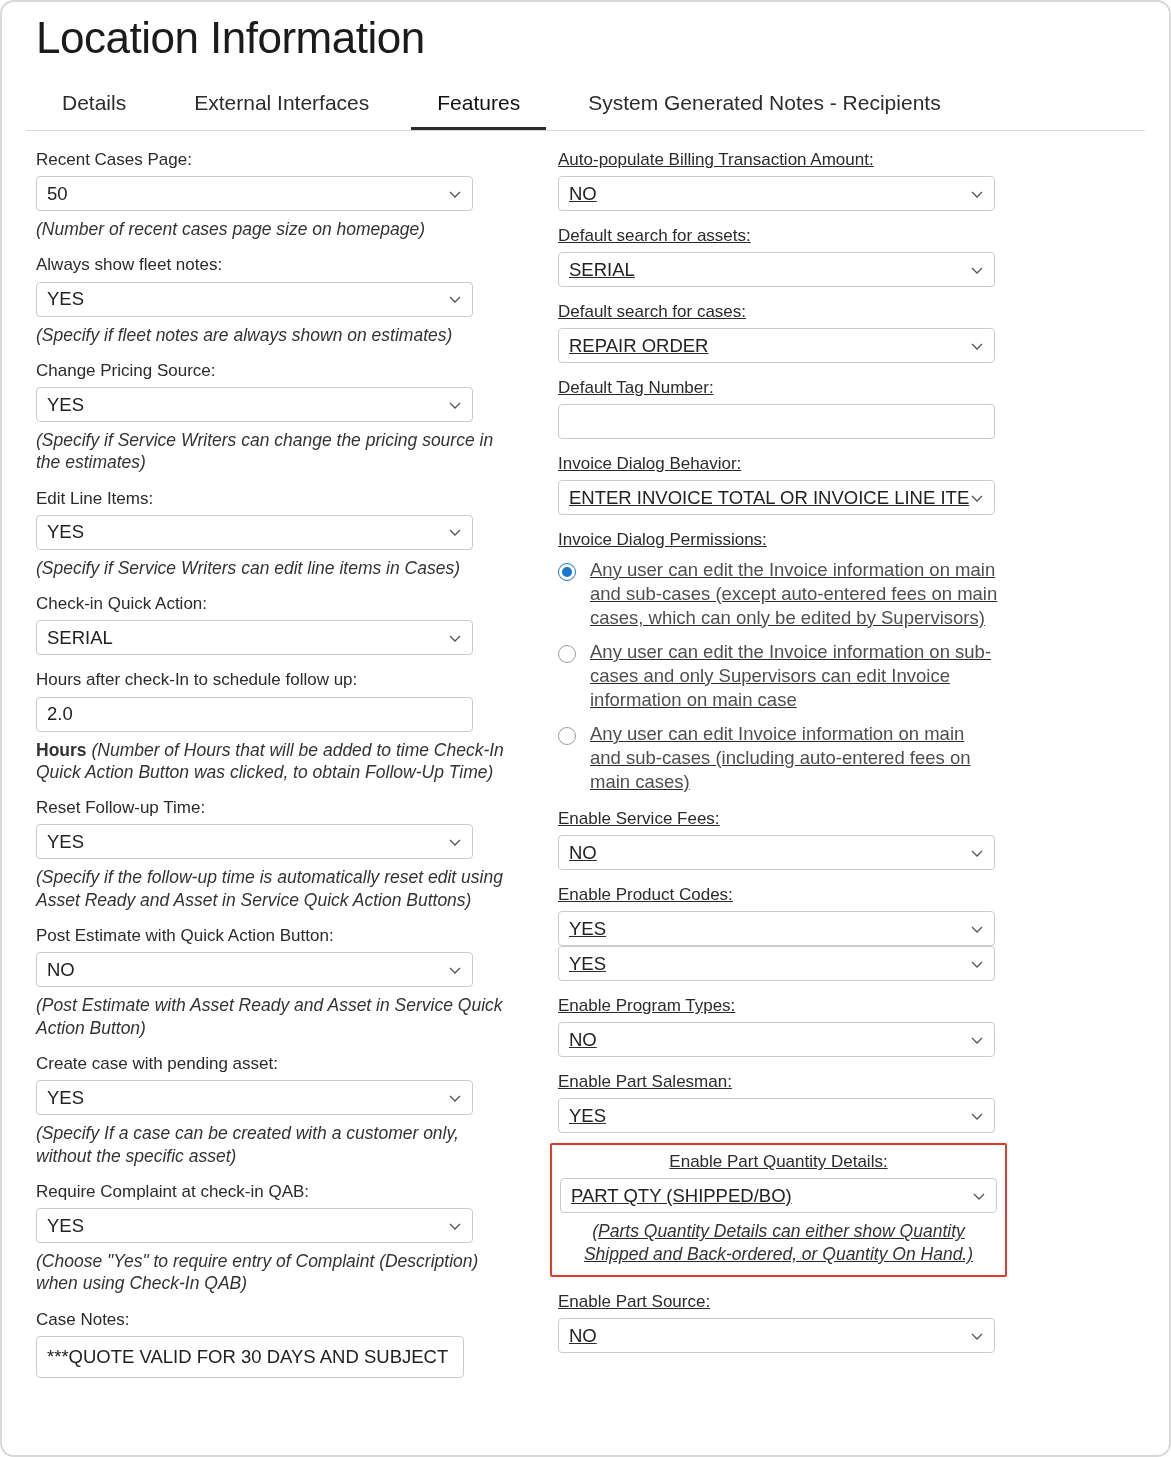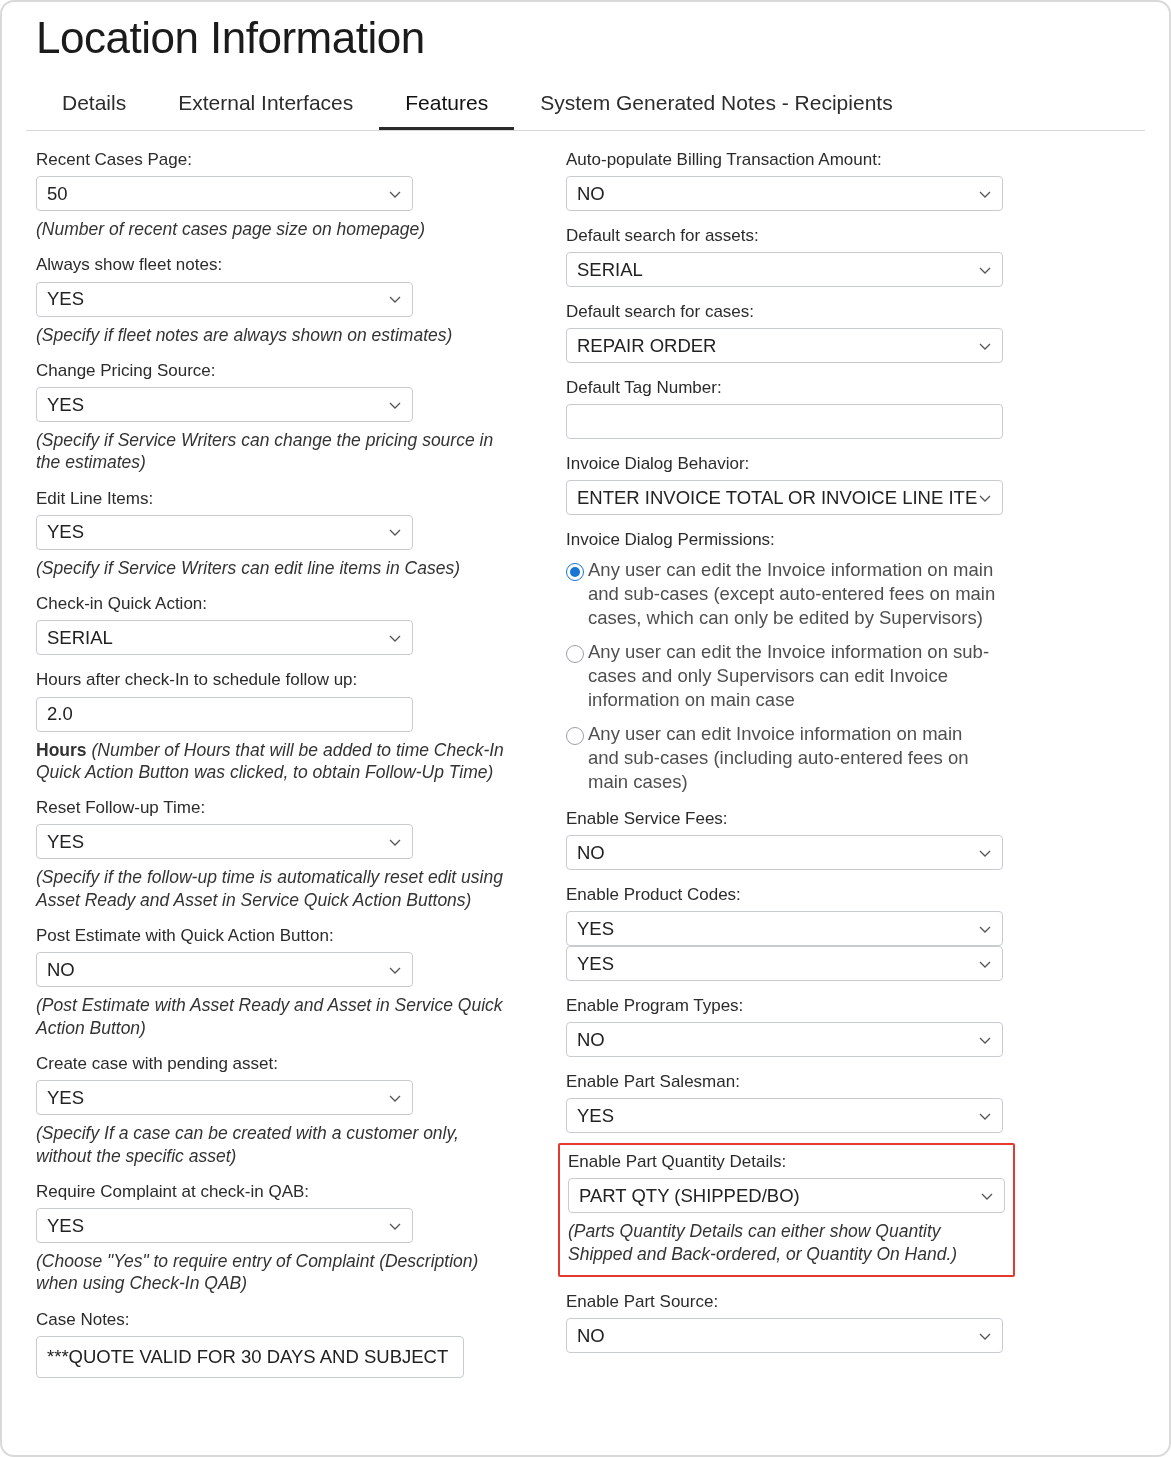--- a/index.html
+++ b/index.html
@@ -26,21 +26,21 @@
     font-weight: 400;
     letter-spacing: -0.5px;
     color: #1b1b1b;
     padding: 8px 0 0 34px;
     margin: 0;
     line-height: 1.25;
   }
   .tabs {
     display: flex;
     align-items: flex-end;
-    gap: 0px;
+    gap: 16px;
     border-bottom: 1px solid #d8d8d8;
     margin: 16px 24px 0 24px;
     padding-left: 10px;
   }
   .tab {
     font-size: 21px;
     color: #2c2c2c;
     padding: 10px 26px 12px 26px;
     cursor: pointer;
     border-bottom: 3px solid transparent;
@@ -52,42 +52,42 @@
   }
   .columns {
     display: flex;
     padding: 18px 0 0 0;
     gap: 26px;
   }
   .col {
     width: 468px;
   }
   .col-left { margin-left: 34px; }
-  .col-right { margin-left: 36px; }
+  .col-right { margin-left: 28px; text-decoration: underline; }
 
   .label {
     font-size: 17px;
     color: #2b2b2b;
     margin: 14px 0 5px 0;
     line-height: 1.3;
   }
   .col .label:first-child { margin-top: 0; }
 
   .hint {
     font-size: 17.5px;
     font-style: italic;
     color: #333;
     line-height: 1.28;
     margin: 7px 0 0 0;
   }
   .hint b { font-style: normal; font-weight: bold; }
 
   .select, .textfield {
     position: relative;
-    width: 377px;
+    width: 437px;
     height: 35px;
     border: 1px solid #c8ccd0;
     border-radius: 4px;
     background: #fff;
     font-size: 18.5px;
     color: #222;
     display: flex;
     align-items: center;
     padding: 0 34px 0 10px;
     white-space: nowrap;
@@ -115,21 +115,21 @@
     color: #222;
     padding: 8px 10px 0 10px;
     line-height: 1.25;
     overflow: hidden;
   }
 
   .radio-group { margin-top: 6px; }
   .radio-row {
     display: flex;
     align-items: flex-start;
-    gap: 4px;
+    gap: 14px;
     margin-bottom: 10px;
   }
   .radio {
     flex: 0 0 auto;
     width: 18px;
     height: 18px;
     border-radius: 50%;
     border: 1px solid #9aa0a6;
     background: #fff;
     margin-top: 5px;
@@ -153,20 +153,21 @@
     max-width: 410px;
   }
 
   .highlight-box {
     border: 2px solid #e23b2e;
     border-radius: 2px;
     padding: 6px 8px 10px 8px;
     margin-top: 10px;
     margin-left: -8px;
     width: 457px;
+    text-align: center;
   }
   .highlight-box .label { margin-top: 2px; }
 </style>
 </head>
 <body>
 
 <div class="page">
 
   <h1 class="page-title">Location Information</h1>
 

